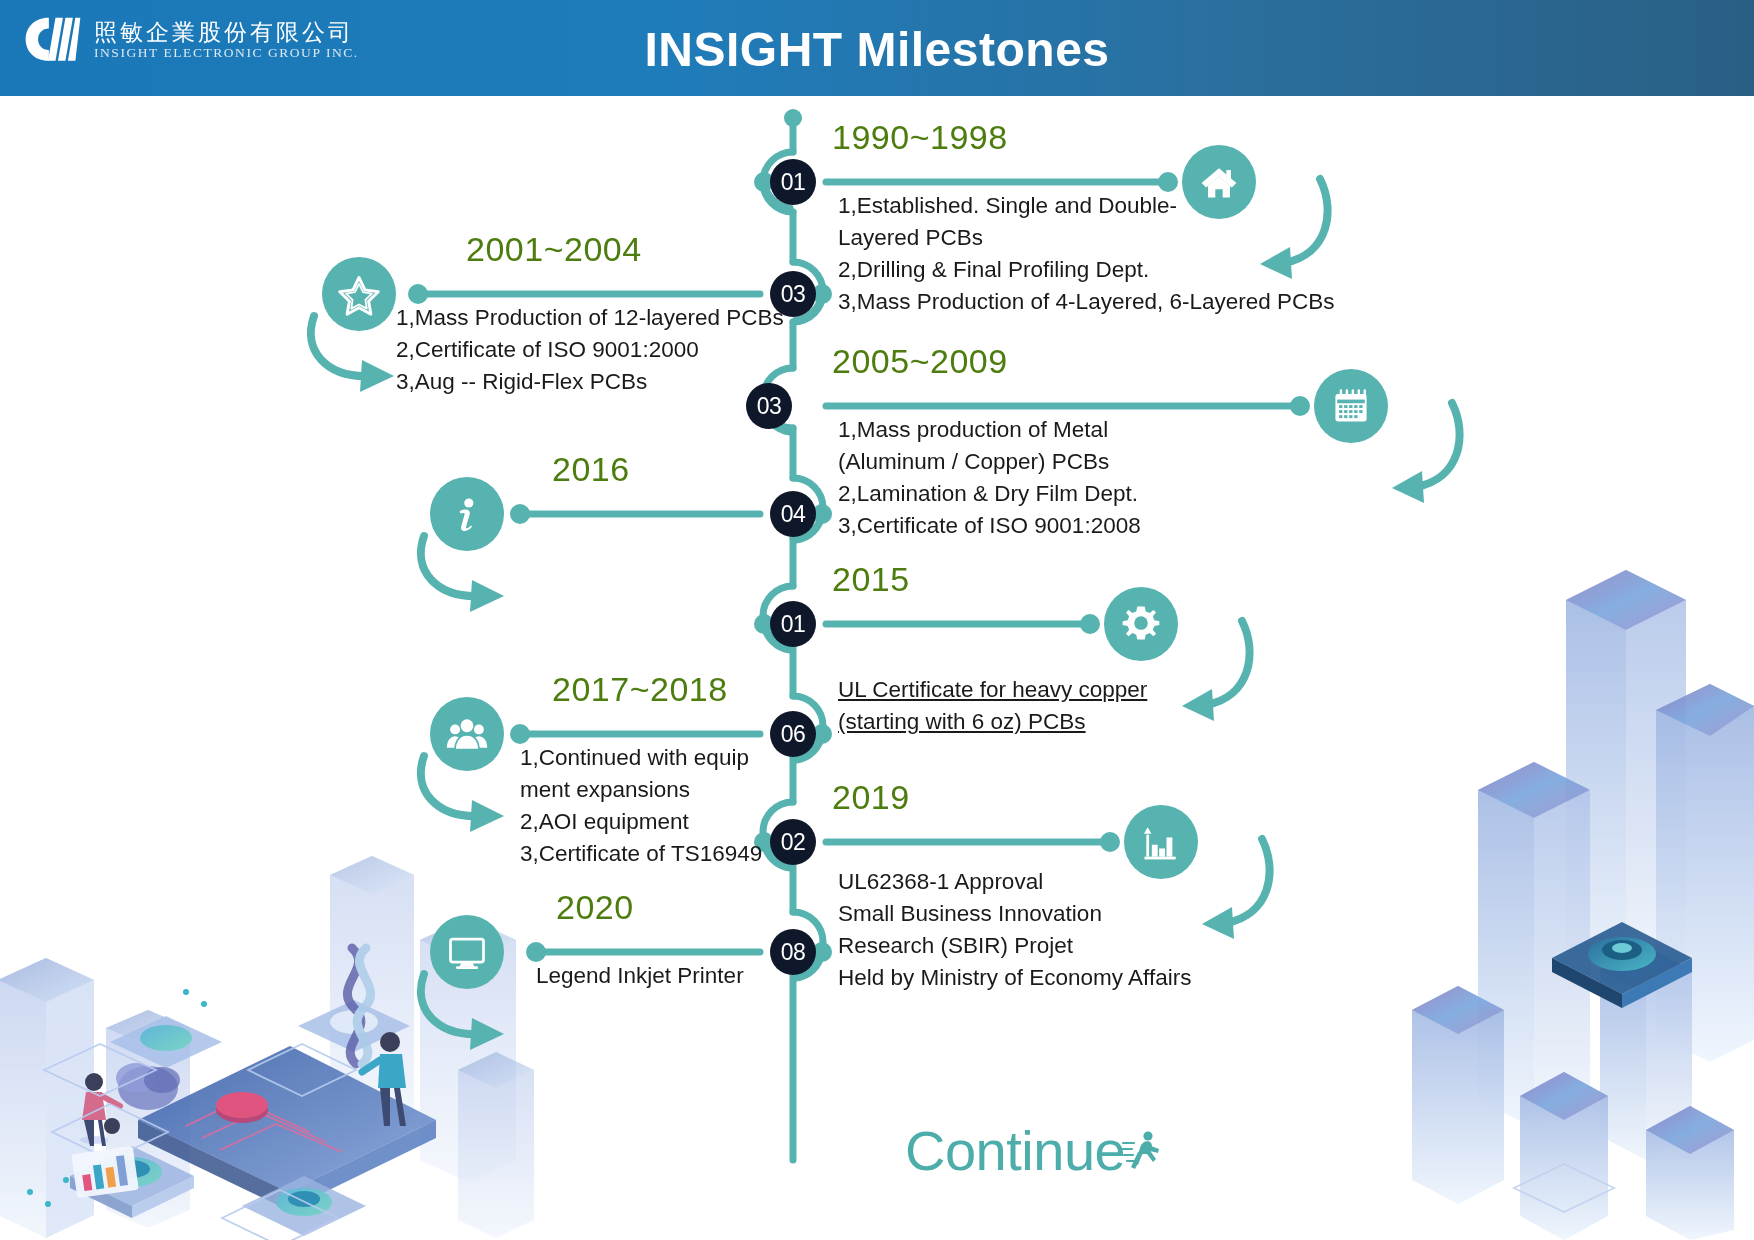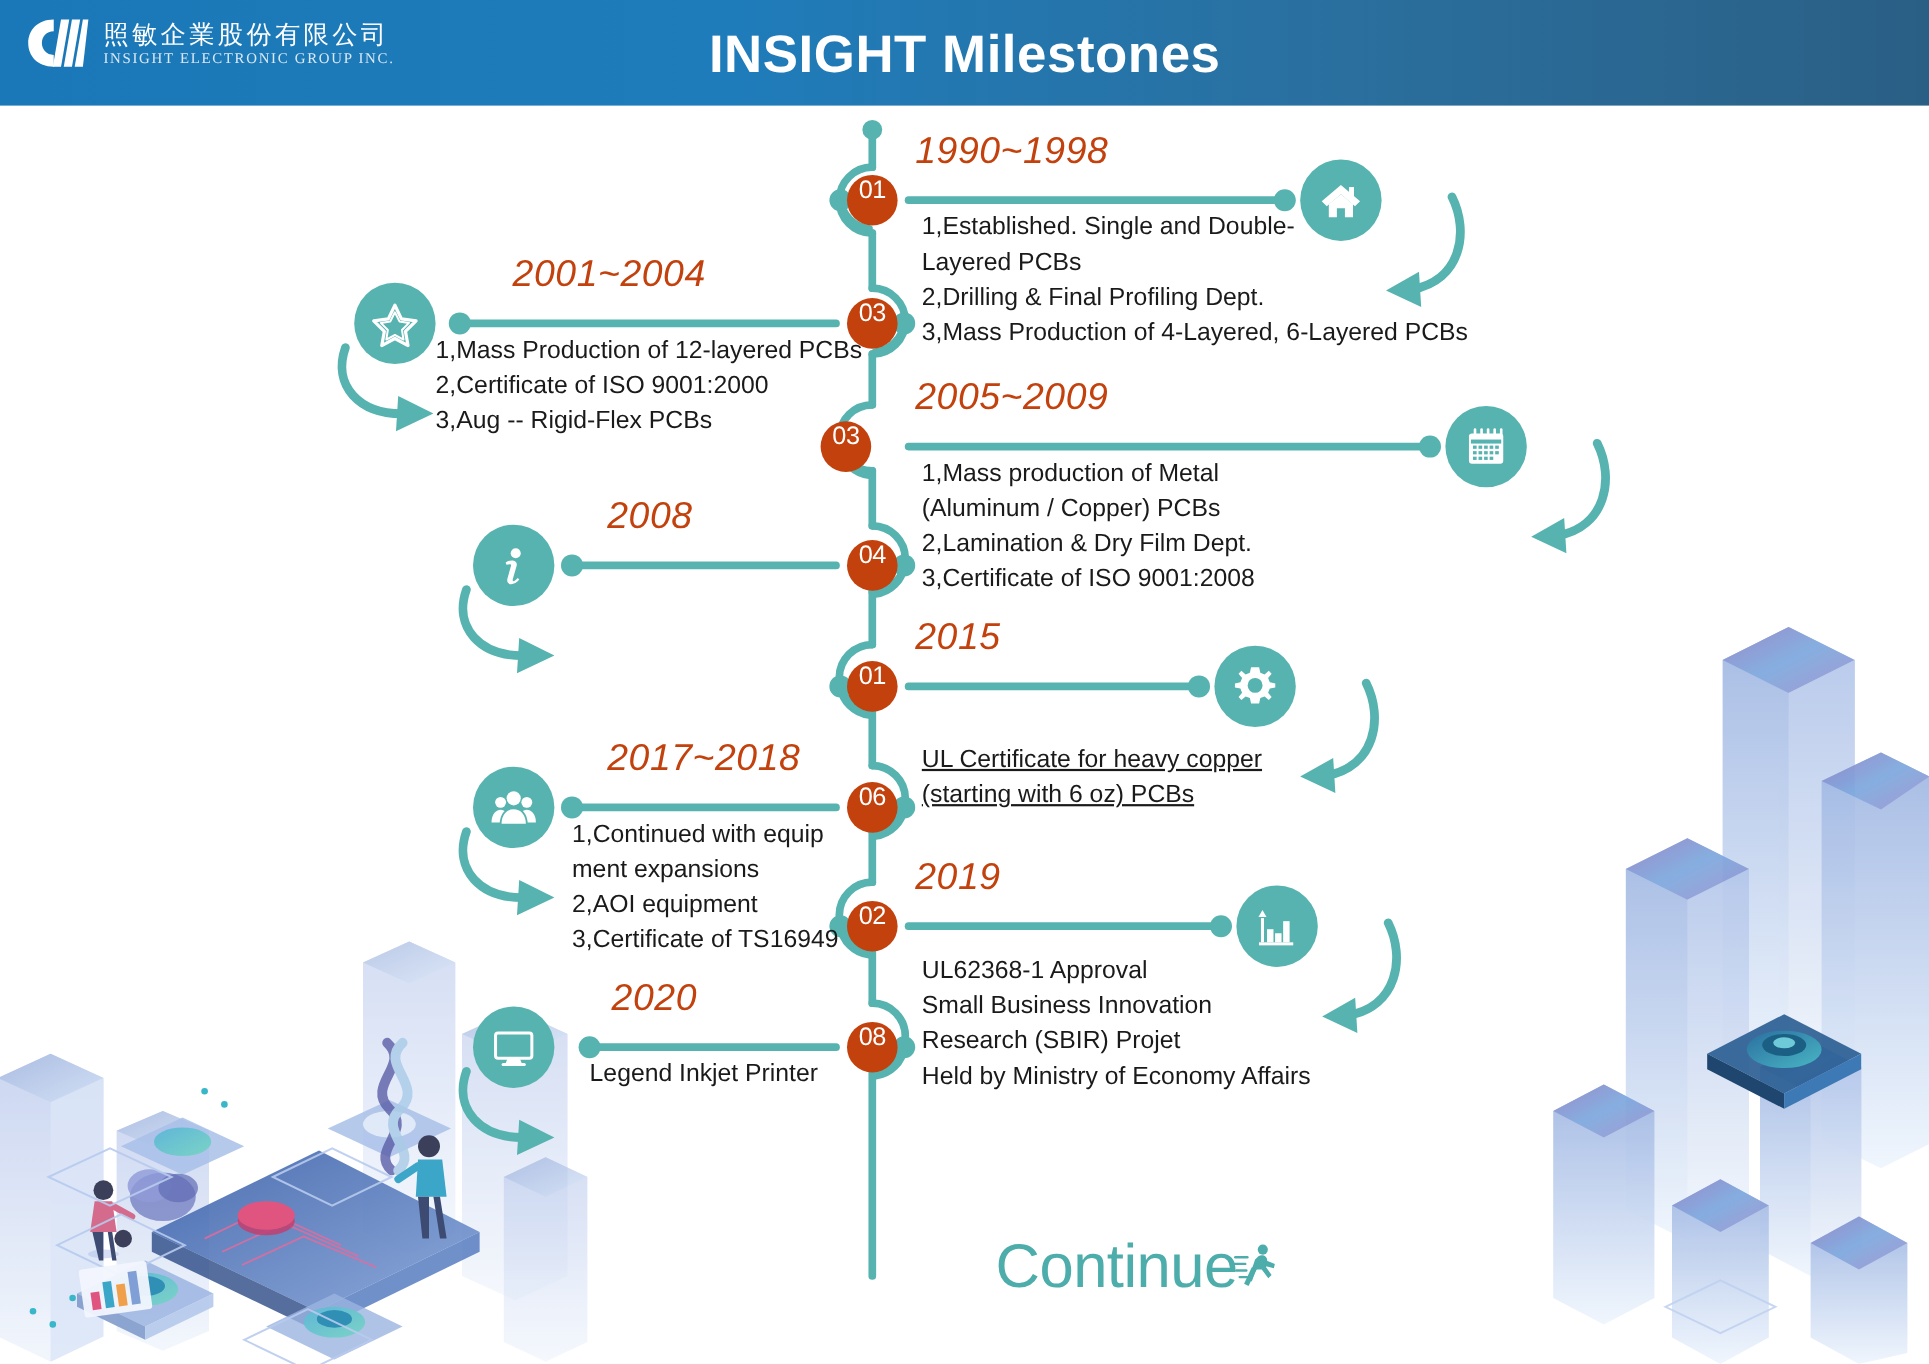--- a/index.html
+++ b/index.html
@@ -38,36 +38,36 @@
   .bg-art { position:absolute; pointer-events:none; }
   .bg-left  { left:-10px; bottom:0;   width:620px; height:420px; }
   .bg-right { right:0;    bottom:0;   width:360px; height:700px; }
 
   
   .timeline { position:absolute; left:0; top:96px; width:1754px; height:1144px; }
   .spine-svg { position:absolute; left:0; top:0; width:1754px; height:1144px; }
 
   .node {
     position:absolute; width:46px; height:46px; border-radius:50%;
-    background:#c2410c; color:#fff;
-    display:flex; align-items:flex-start; justify-content:center;
+    background:#0f172a; color:#fff;
+    display:flex; align-items:center; justify-content:center;
     font-size:23px; letter-spacing:-0.5px;
     font-family:"Liberation Sans", sans-serif;
     z-index:6;
   }
 
   .icon-badge {
     position:absolute; width:74px; height:74px; border-radius:50%;
     background:#56b3b0; display:flex; align-items:center; justify-content:center;
     z-index:5;
   }
   .icon-badge svg { width:44px; height:44px; }
 
   .year {
-    position:absolute; font-size:34px; font-style:italic; color:#c2410c;
+    position:absolute; font-size:34px; color:#4d7c0f;
     white-space:nowrap; letter-spacing:0.5px;
   }
   .desc {
     position:absolute; font-size:22.5px; color:#1a1a1a; line-height:32px;
     white-space:pre-line;
   }
 
   .continue-wrap {
     position:absolute; left:905px; top:1022px;
     display:flex; align-items:center; gap:2px; z-index:7;
@@ -441,21 +441,21 @@
     </svg>
   </div>
   <svg style="position:absolute; left:1368px; top:287px; width:116px; height:130px;" viewBox="0 0 116 130">
     <path d="M84 20 C100 52 92 96 48 104" stroke="#56b3b0" stroke-width="8" fill="none" stroke-linecap="round"></path>
     <path d="M54 88 L24 105 L56 120 Z" fill="#56b3b0"></path>
   </svg>
 
   <div class="node" style="left:770px; top:395px;">
     <span>04</span>
   </div>
-  <div class="year" style="left:552px; top:354px;">2008</div>
+  <div class="year" style="left:552px; top:354px;">2016</div>
   <div class="icon-badge" style="left:430px; top:381px;">
     <svg viewBox="0 0 48 48">
       <circle cx="26" cy="12" r="5" fill="#fff"></circle>
       <path d="M16 21 C20 18 28 18 27 24 L23 38 C22.6 40.6 25 40.2 28 36.6 L29.6 38 C25 44 16 44.6 17.8 37 L21.4 24.2 C21.8 22.4 19.4 22.6 16.8 23.4 Z" fill="#fff"></path>
     </svg>
   </div>
   <svg style="position:absolute; left:406px; top:390px; width:120px; height:128px;" viewBox="0 0 120 128">
     <path d="M18 50 C6 84 30 112 74 110" stroke="#56b3b0" stroke-width="8" fill="none" stroke-linecap="round"></path>
     <path d="M66 94 L98 110 L64 126 Z" fill="#56b3b0"></path>
   </svg>

